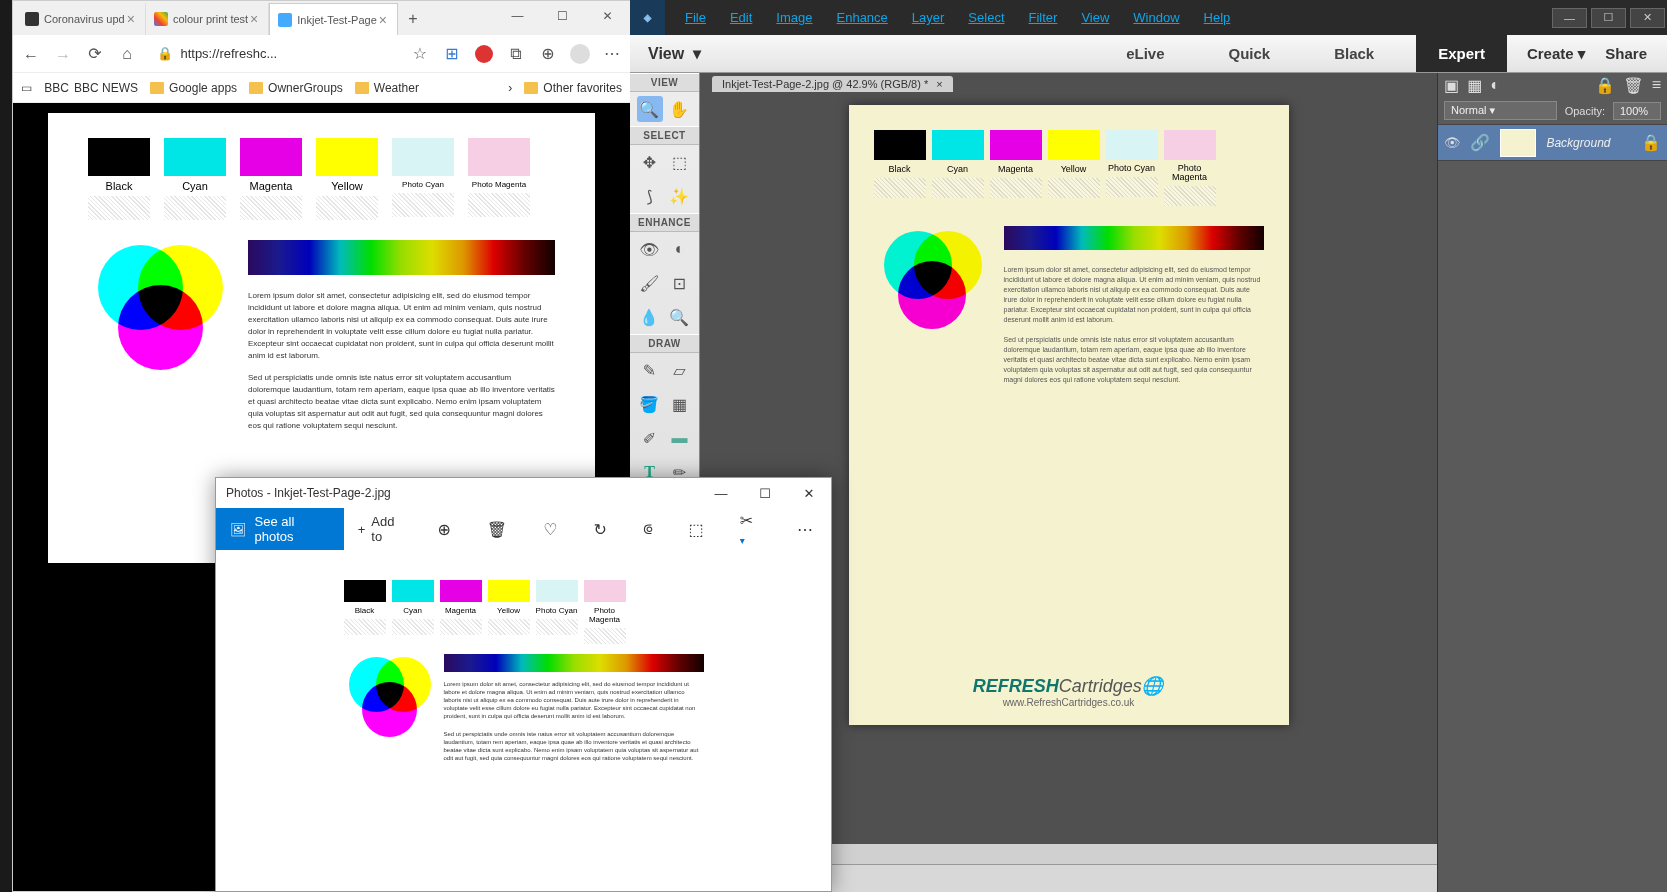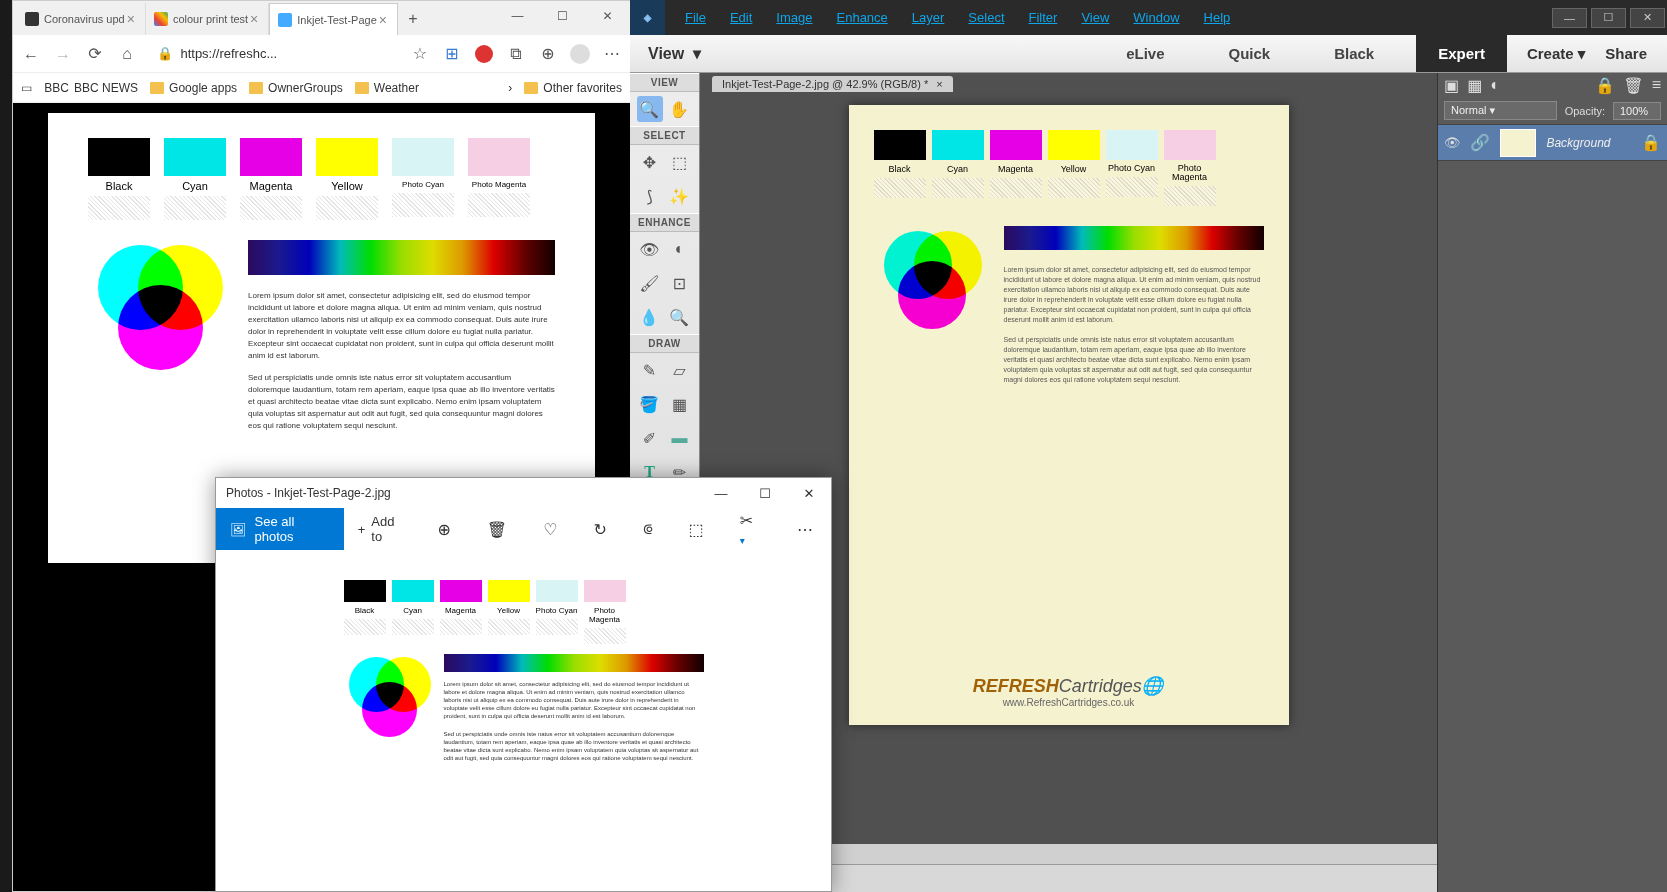--- a/index.html
+++ b/index.html
@@ -72,21 +72,21 @@
 .canvas-wrap { flex:1; background:#505050; display:flex; justify-content:center; padding:10px 0; overflow:hidden; position:relative; }
 .canvas { width:440px; height:620px; background:#f5f2d0; padding:25px; box-shadow:0 0 10px rgba(0,0,0,.5); }
 .canvas .swatches { gap:6px; }
 .canvas .swatch-col { width:52px; }
 .canvas .swatch { width:52px; height:30px; }
 .canvas .swatch-label { font-size:9px; }
 .canvas .hatch { width:52px; height:20px; }
 .canvas .lorem { font-size:7px; line-height:10px; color:#555; }
 .refresh-logo { margin-top:280px; text-align:center; }
 .refresh-logo .brand { font-size:18px; font-weight:bold; font-style:italic; }
-.refresh-logo .brand .r1 { color:#a16207; }
+.refresh-logo .brand .r1 { color:#0f766e; }
 .refresh-logo .brand .r2 { color:#555; font-weight:normal; }
 .refresh-logo .url { font-size:10px; color:#666; }
 .status-bar { height:20px; background:#d0d0d0; display:flex; align-items:center; font-size:11px; color:#333; padding:0 8px; gap:10px; }
 .bottom-bar { height:28px; background:#d8d8d8; border-top:1px solid #999; }
 .layers-panel { width:230px; background:#5a5a5a; border-left:1px solid #333; }
 .layer-icons { height:24px; background:#5a5a5a; display:flex; align-items:center; padding:0 6px; gap:8px; color:#ddd; }
 .layer-ctrl { height:28px; display:flex; align-items:center; padding:0 6px; gap:8px; background:#5a5a5a; border-bottom:1px solid #444; }
 .blend-select { flex:1; background:#6a6a6a; color:#eee; font-size:11px; padding:2px 6px; border:1px solid #888; cursor:pointer; }
 .opacity-label { font-size:11px; color:#ddd; }
 .opacity-val { background:#6a6a6a; color:#eee; padding:2px 6px; font-size:11px; width:48px; border:1px solid #888; }

